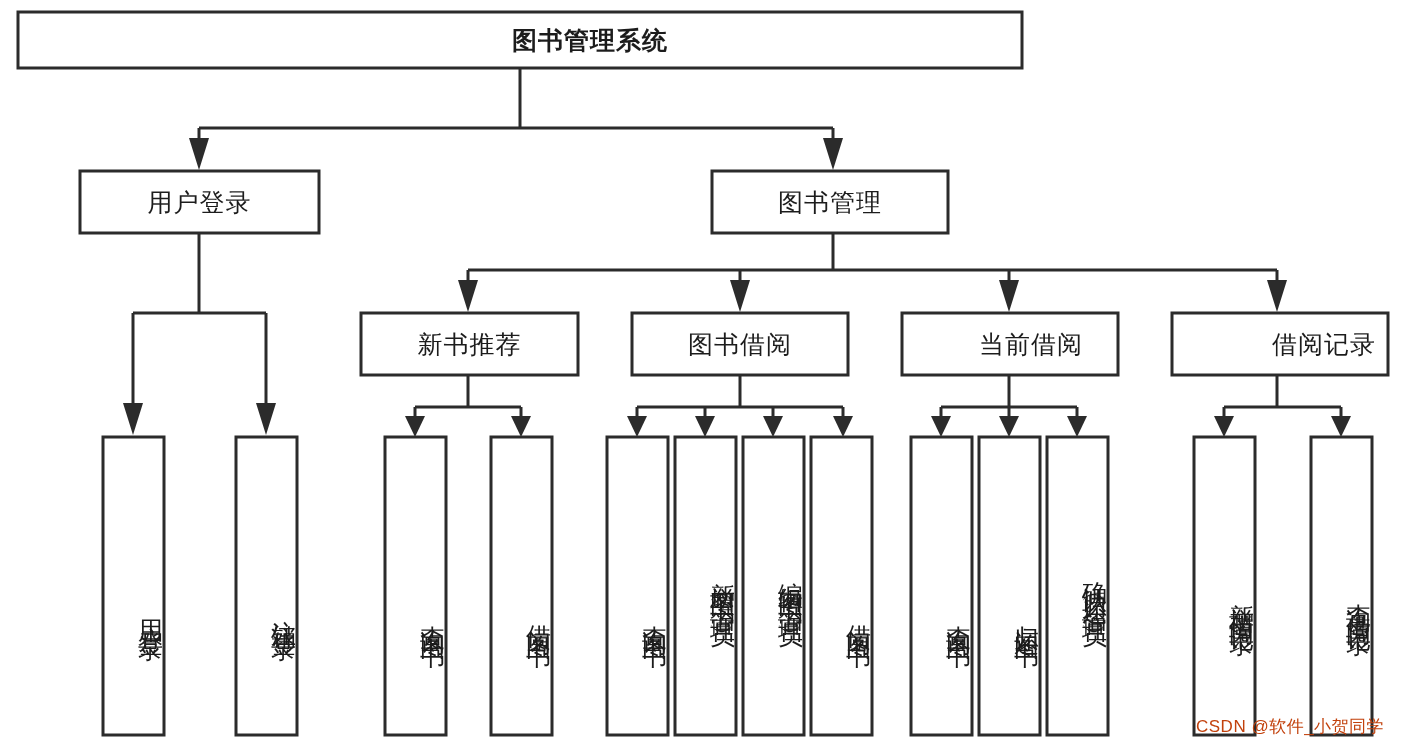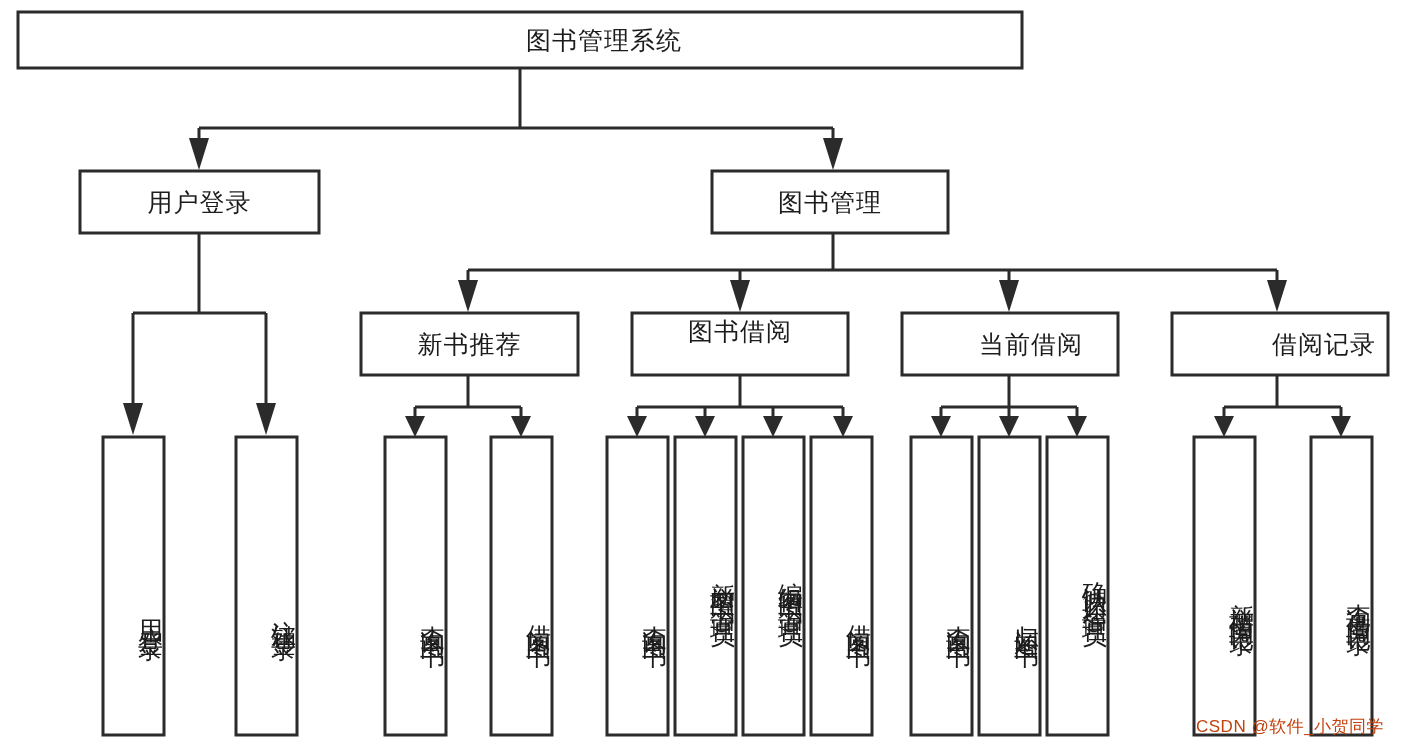--- a/index.html
+++ b/index.html
@@ -177,27 +177,27 @@
 
       <rect class="leaf-box" x="911" y="437" width="61" height="298"></rect>
       <rect class="leaf-box" x="979" y="437" width="61" height="298"></rect>
       <rect class="leaf-box" x="1047" y="437" width="61" height="298"></rect>
 
       <rect class="leaf-box" x="1194" y="437" width="61" height="298"></rect>
       <rect class="leaf-box" x="1311" y="437" width="61" height="298"></rect>
     </g>
   </svg>
 
-  <div class="node-label" style="left:18px; top:12px; width:1172px; height:56px;">图书管理系统</div>
+  <div class="node-label" style="left:4px; top:12px; width:1172px; height:56px;font-weight:bold;">图书管理系统</div>
 
   <div class="node-label" style="left:80px; top:171px; width:239px; height:62px;">用户登录</div>
   <div class="node-label" style="left:712px; top:171px; width:236px; height:62px;">图书管理</div>
 
   <div class="node-label" style="left:361px; top:313px; width:217px; height:62px;">新书推荐</div>
-  <div class="node-label" style="left:632px; top:300px; width:216px; height:62px;">图书借阅</div>
+  <div class="node-label" style="left:632px; top:313px; width:216px; height:62px;">图书借阅</div>
   <div class="node-label" style="left:902px; top:313px; width:216px; height:62px;padding-left:21px;">当前借阅</div>
   <div class="node-label" style="left:1172px; top:313px; width:216px; height:62px;margin-left:44px;">借阅记录</div>
 
   <div class="leaf-label" style="left:103px; top:492px; width:61px; height:240px;">用户登录</div>
   <div class="leaf-label" style="left:236px; top:492px; width:61px; height:240px;">注销登录</div>
 
   <div class="leaf-label" style="left:385px; top:497px; width:61px; height:240px;">查询图书</div>
   <div class="leaf-label" style="left:491px; top:497px; width:61px; height:240px;">借阅图书</div>
 
   <div class="leaf-label" style="left:607px; top:497px; width:61px; height:240px;">查询图书</div>

